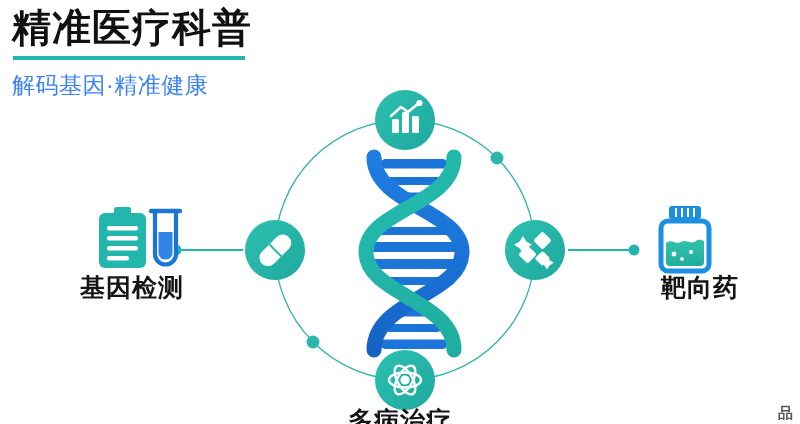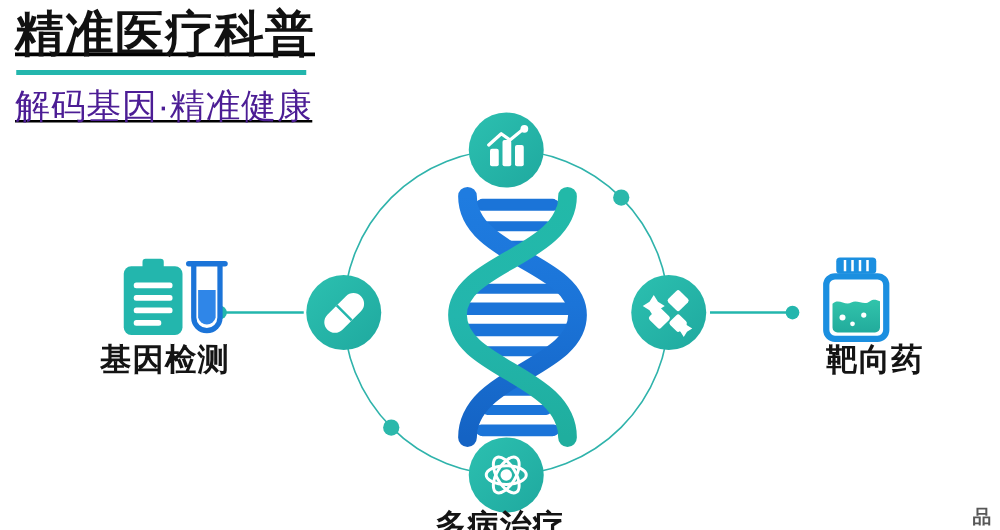--- a/index.html
+++ b/index.html
@@ -24,21 +24,20 @@
     background: #ffffff;
     overflow: hidden;
   }
 
   
   #header {
     position: absolute;
     left: 12px;
     top: 4px;
     width: 420px;
-    text-decoration: underline;
   }
 
   #title {
     font-size: 39px;
     line-height: 48px;
     font-weight: bold;
     color: #111111;
     letter-spacing: 1px;
     white-space: nowrap;
   }
@@ -46,24 +45,24 @@
   #title-rule {
     width: 232px;
     height: 4px;
     background: #23b6ad;
     margin-top: 4px;
     margin-left: 1px;
   }
 
   #subtitle {
     margin-top: 9px;
-    font-size: 28px;
+    font-size: 23px;
     line-height: 32px;
     font-weight: normal;
-    color: #4c1d95;
+    color: #3b82f6;
     letter-spacing: 0.5px;
     white-space: nowrap;
   }
 
   
   #diagram {
     position: absolute;
     left: 0;
     top: 0;
     width: 724px;

